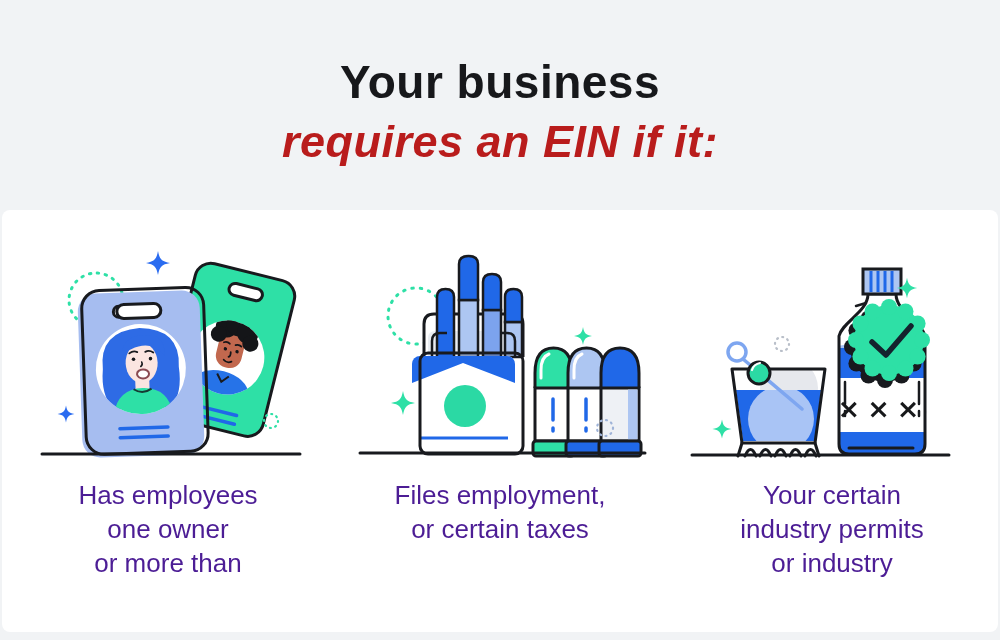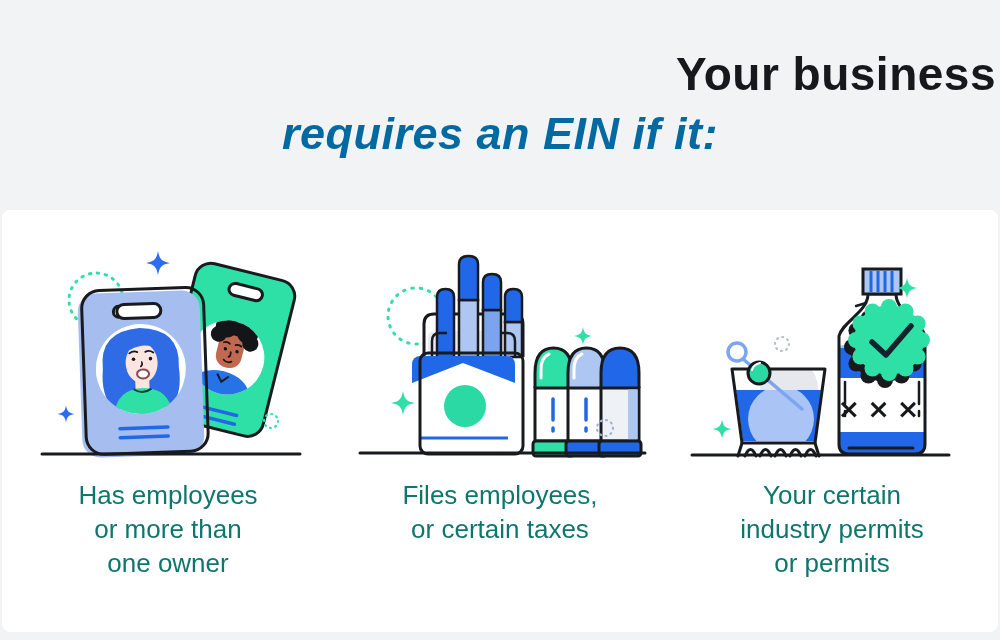--- a/index.html
+++ b/index.html
@@ -2,36 +2,36 @@
 <html><head>
 <meta charset="utf-8">
 <style>
   html,body{margin:0;padding:0;background:#ffffff;}
   .canvas{
     position:relative;width:1000px;height:640px;overflow:hidden;
     background:#f1f3f5;font-family:"Liberation Sans",sans-serif;
   }
   .header{position:absolute;top:0;left:0;width:1000px;height:210px;text-align:center;}
   .title-main{
-    margin:4px;padding-top:46px;font-size:46px;line-height:1.05;
-    font-weight:800;color:#17181b;letter-spacing:.5px;text-align:right;
+    margin:12px;padding-top:46px;font-size:46px;line-height:1.05;
+    font-weight:800;color:#17181b;letter-spacing:.5px;
   }
   .title-sub{
     margin:12px 0 0 0;font-size:45px;line-height:1.05;font-weight:800;
-    font-style:italic;color:#0369a1;letter-spacing:.5px;
+    font-style:italic;color:#b91c1c;letter-spacing:.5px;
   }
   .card{
     position:absolute;top:210px;left:2px;width:996px;height:422px;
     background:#ffffff;border-radius:8px;
     display:flex;justify-content:space-between;align-items:flex-start;
   }
   .col{width:333px;display:flex;flex-direction:column;align-items:center;}
   .col svg{margin-top:26px;display:block;}
   .caption{
-    margin-top:12px;font-size:26px;line-height:34px;color:#0f766e;
+    margin-top:12px;font-size:26px;line-height:34px;color:#4c1d95;
     text-align:center;font-weight:400;
   }
   .xxx-text{font-family:"DejaVu Sans","Liberation Sans",sans-serif;font-weight:700;letter-spacing:7px;fill:#17181a;font-size:27px;}
 </style>
 </head>
 <body>
 
 <div class="canvas">
 
   <div class="header">
@@ -101,22 +101,22 @@
           <line x1="100" y1="201" x2="148" y2="201" stroke="#2068e8" stroke-width="3.5" stroke-linecap="round"></line>
         </g>
 
         <path transform="translate(48,178) scale(0.7)" d="M0,-12C1.6,-3.6 3.6,-1.6 12,0C3.6,1.6 1.6,3.6 0,12C-1.6,3.6 -3.6,1.6 -12,0C-3.6,-1.6 -1.6,-3.6 0,-12Z" fill="#2b6cf0"></path>
         <circle cx="253" cy="185" r="7" fill="none" stroke="#2ee0a6" stroke-width="2.2" stroke-dasharray="1 4.5" stroke-linecap="round"></circle>
 
         <line x1="24" y1="218" x2="282" y2="218" stroke="#181a1e" stroke-width="3" stroke-linecap="round"></line>
       </svg>
       <div class="caption">
         <div>Has employees</div>
+        <div>one owner</div>
         <div>or more than</div>
-        <div>one owner</div>
       </div>
     </div>
 
     <div class="col">
       <svg width="300" height="230" viewBox="0 0 300 230">
         <defs>
           <clipPath id="packClip">
               <rect x="62" y="120" width="103" height="98" rx="8"></rect>
             </clipPath>
         </defs>
@@ -172,21 +172,21 @@
           </g>
         </g>
 
         <path transform="translate(233,100) scale(0.75)" d="M0,-12C1.6,-3.6 3.6,-1.6 12,0C3.6,1.6 1.6,3.6 0,12C-1.6,3.6 -3.6,1.6 -12,0C-3.6,-1.6 -1.6,-3.6 0,-12Z" fill="#2ee0a6"></path>
         <path transform="translate(53,167)" d="M0,-12C1.6,-3.6 3.6,-1.6 12,0C3.6,1.6 1.6,3.6 0,12C-1.6,3.6 -3.6,1.6 -12,0C-3.6,-1.6 -1.6,-3.6 0,-12Z" fill="#2ee0a6"></path>
         <circle cx="255" cy="192" r="8" fill="none" stroke="#9fb4d8" stroke-width="2.2" stroke-dasharray="1 4.5" stroke-linecap="round"></circle>
 
         <line x1="10" y1="217" x2="295" y2="217" stroke="#181a1e" stroke-width="3" stroke-linecap="round"></line>
       </svg>
       <div class="caption">
-        <div>Files employees,</div>
+        <div>Files employment,</div>
         <div>or certain taxes</div>
       </div>
     </div>
 
     <div class="col">
       <svg width="300" height="230" viewBox="0 0 300 230">
         <defs>
           <clipPath id="glassClip">
               <path d="M50,133 H143 L133,207 H60 Z"></path>
             </clipPath>
@@ -272,18 +272,18 @@
         </g>
 
         <path transform="translate(225,52) scale(0.85)" d="M0,-12C1.6,-3.6 3.6,-1.6 12,0C3.6,1.6 1.6,3.6 0,12C-1.6,3.6 -3.6,1.6 -12,0C-3.6,-1.6 -1.6,-3.6 0,-12Z" fill="#2ee0a6"></path>
         <path transform="translate(40,193) scale(0.8)" d="M0,-12C1.6,-3.6 3.6,-1.6 12,0C3.6,1.6 1.6,3.6 0,12C-1.6,3.6 -3.6,1.6 -12,0C-3.6,-1.6 -1.6,-3.6 0,-12Z" fill="#2ee0a6"></path>
 
         <line x1="10" y1="219" x2="267" y2="219" stroke="#181a1e" stroke-width="3" stroke-linecap="round"></line>
       </svg>
       <div class="caption">
         <div>Your certain</div>
         <div>industry permits</div>
-        <div>or permits</div>
+        <div>or industry</div>
       </div>
     </div>
 
   </div>
 </div>
 
 </body></html>

